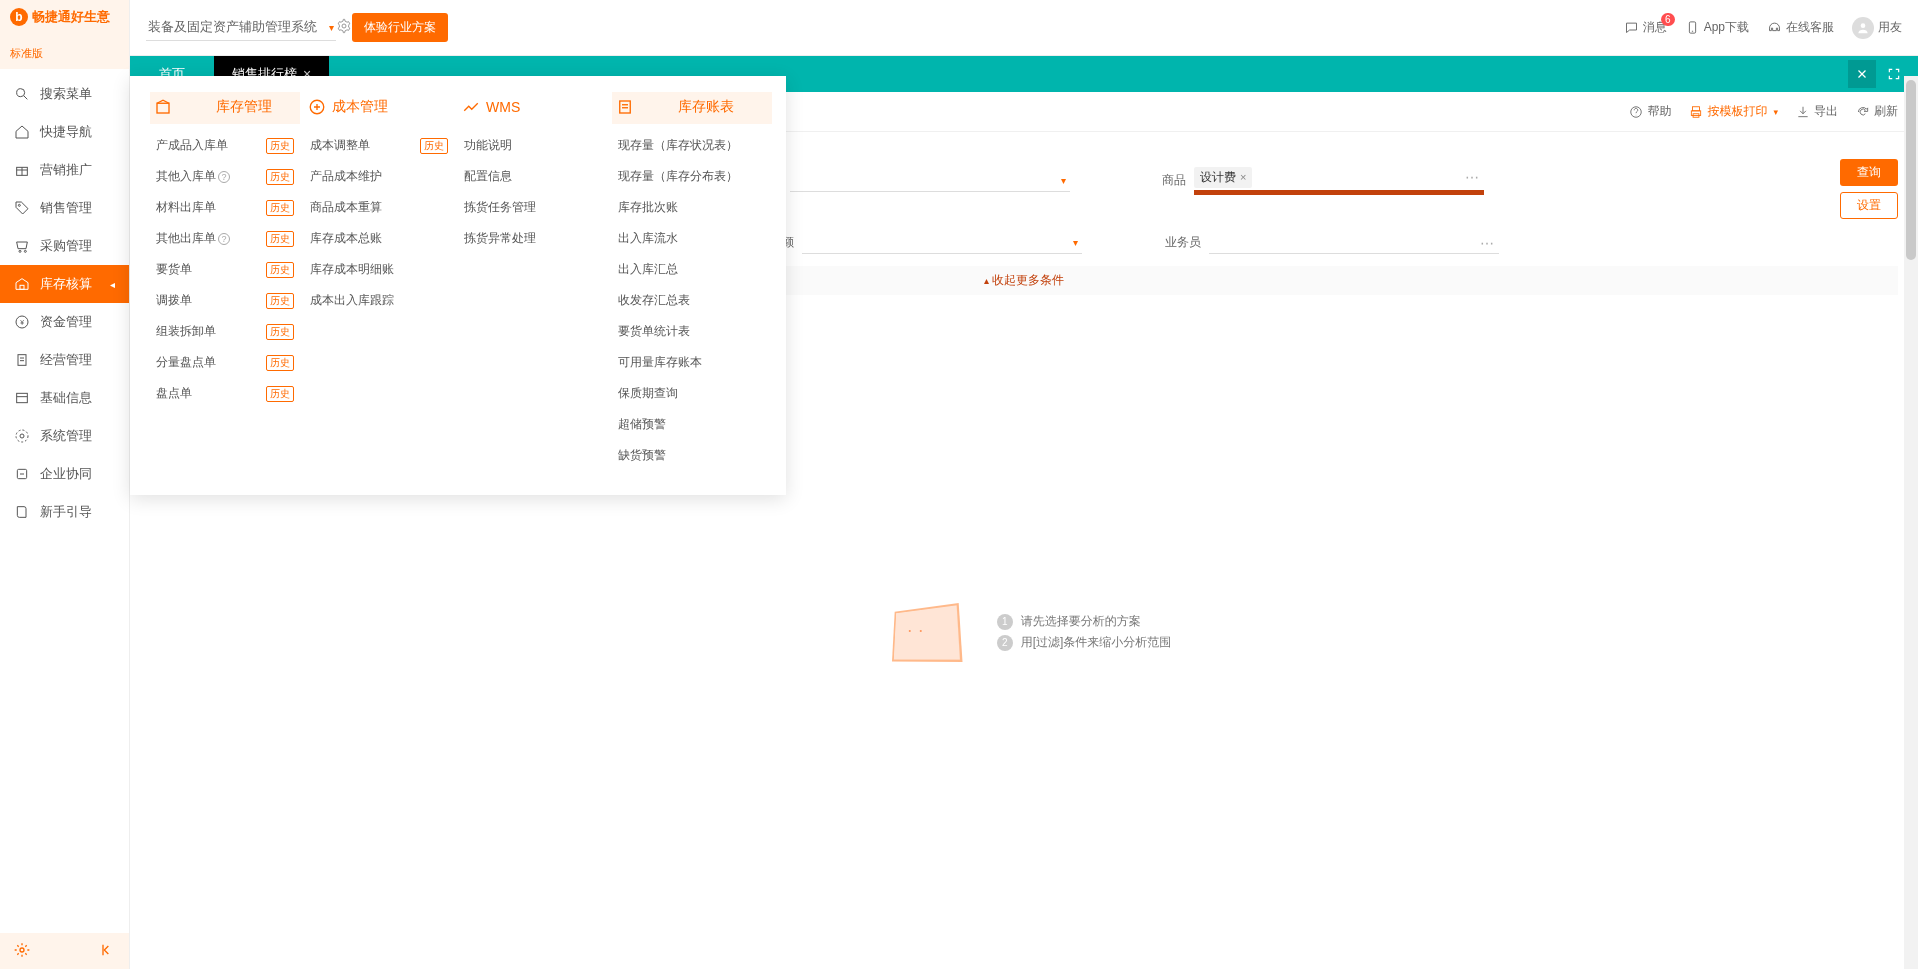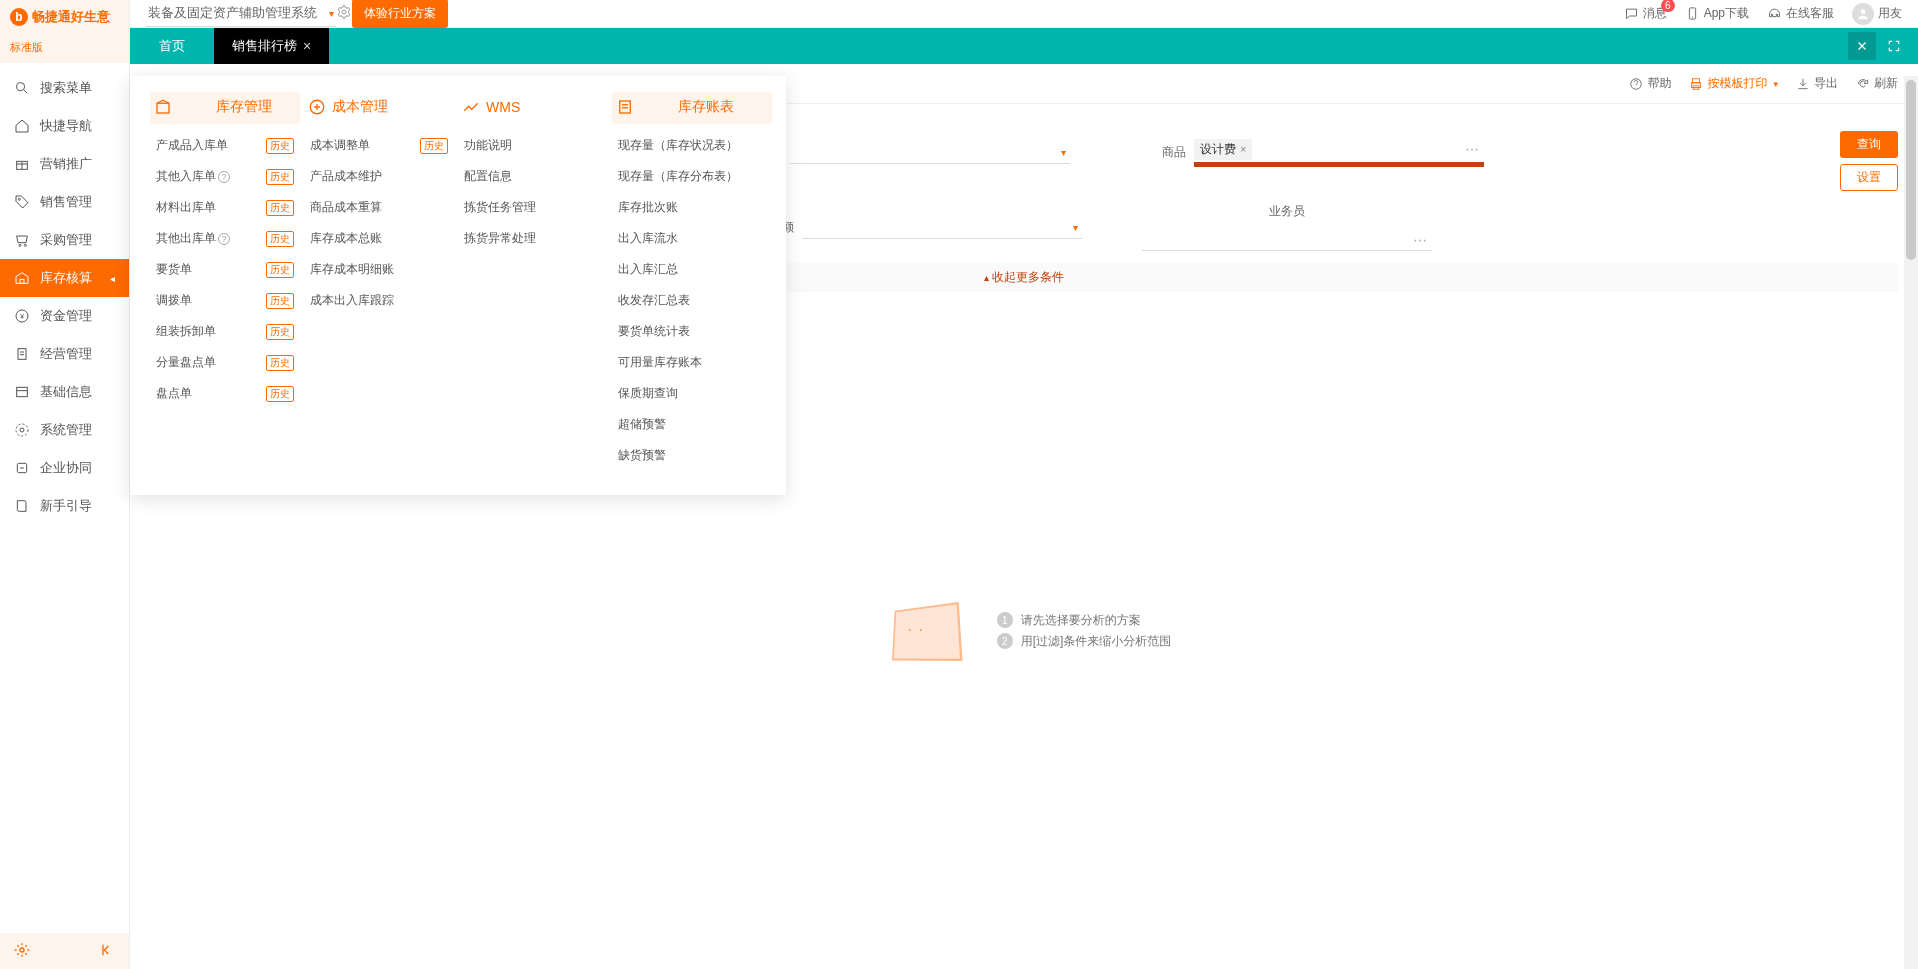--- a/index.html
+++ b/index.html
@@ -5,38 +5,38 @@
 * { margin: 0; padding: 0; box-sizing: border-box; }
 body { font-family: "Microsoft YaHei", Arial, sans-serif; font-size: 13px; color: #333; background: #fff; overflow: hidden; }
 .app { display: flex; height: 969px; width: 1918px; }
 
 
 .sidebar { width: 130px; background: #fff; border-right: 1px solid #eee; display: flex; flex-direction: column; }
 .logo-area { background: #fff4eb; padding: 8px 10px; display: flex; flex-direction: column; align-items: flex-start; }
 .logo-row { display: flex; align-items: center; gap: 4px; }
 .logo-icon { width: 18px; height: 18px; background: #ff6a00; border-radius: 50%; display:flex; align-items:center; justify-content:center; color:#fff; font-weight:bold; font-size:12px;}
 .logo-text { color: #ff6a00; font-size: 13px; font-weight: bold; }
-.logo-sub { color: #ff6a00; font-size: 11px; margin-top: 14px; }
+.logo-sub { color: #ff6a00; font-size: 11px; margin-top: 20px; }
 
 .side-menu { flex: 1; padding-top: 6px; }
 .side-item { display: flex; align-items: center; gap: 10px; padding: 10px 14px; cursor: pointer; color: #555; }
 .side-item.active { background: #ff6a00; color: #fff; }
 .side-item.active .side-arrow { color:#fff; }
 .side-icon { width: 16px; height: 16px; display:inline-flex; align-items:center; justify-content:center; }
 .side-icon svg { width:16px; height:16px; stroke: currentColor; fill:none; stroke-width:1.5; }
 .side-arrow { margin-left:auto; font-size:10px; color:#ccc; }
 
 .sidebar-bottom { height: 36px; background: #fff4eb; display:flex; align-items:center; justify-content:space-between; padding:0 14px; color:#ff6a00; }
 .sidebar-bottom svg { width:16px; height:16px; stroke:#ff6a00; fill:none; stroke-width:2; }
 
 
 .main { flex: 1; display: flex; flex-direction: column; position: relative; }
 
 
-.top-header { height: 28px; display: flex; align-items: center; padding: 0 16px; border-bottom: 1px solid #eee; }
+.top-header { height: 56px; display: flex; align-items: center; padding: 0 16px; border-bottom: 1px solid #eee; }
 .dropdown-select { display:flex; align-items:center; gap:8px; color:#666; cursor:pointer; border-bottom:1px solid #ddd; padding:4px 2px; min-width:190px; justify-content:space-between; }
 .dropdown-select .caret { color:#ff6a00; font-size:10px; }
 .gear-btn { color:#999; cursor:pointer; }
 .gear-btn svg { width:16px; height:16px; stroke:#999; fill:none; stroke-width:1.5;}
 .orange-btn { background:#ff6a00; color:#fff; border:none; padding:6px 12px; border-radius:3px; cursor:pointer; font-size:12px; }
 .top-spacer { flex:1; }
 .top-right { display:flex; align-items:center; gap:18px; color:#666; font-size:12px; }
 .top-right-item { display:flex; align-items:center; gap:4px; cursor:pointer; position:relative; }
 .top-right-item svg { width:15px; height:15px; stroke:#666; fill:none; stroke-width:1.5;}
 .badge { position:absolute; top:-6px; right:-8px; background:#ff4d4f; color:#fff; border-radius:8px; font-size:10px; padding:0 4px; line-height:13px; }
@@ -364,21 +364,21 @@
         </div>
       </div>
       <div class="filter-row">
         <div class="filter-group" style="margin-left:620px;">
           <span class="filter-label" style="min-width:24px">金额</span>
           <div class="filter-input-wrap">
             <input class="filter-input" style="">
             <span class="filter-caret">▾</span>
           </div>
         </div>
-        <div class="filter-group" style="margin-left:40px;flex-direction:column;">
+        <div class="filter-group" style="margin-left:63px;">
           <span class="filter-label">业务员</span>
           <div class="filter-input-wrap">
             <input class="filter-input" style="width: 290px;">
             <span class="filter-ellipsis">⋯</span>
           </div>
         </div>
       </div>
       <div class="collapse-bar">收起更多条件</div>
     </div>
 

